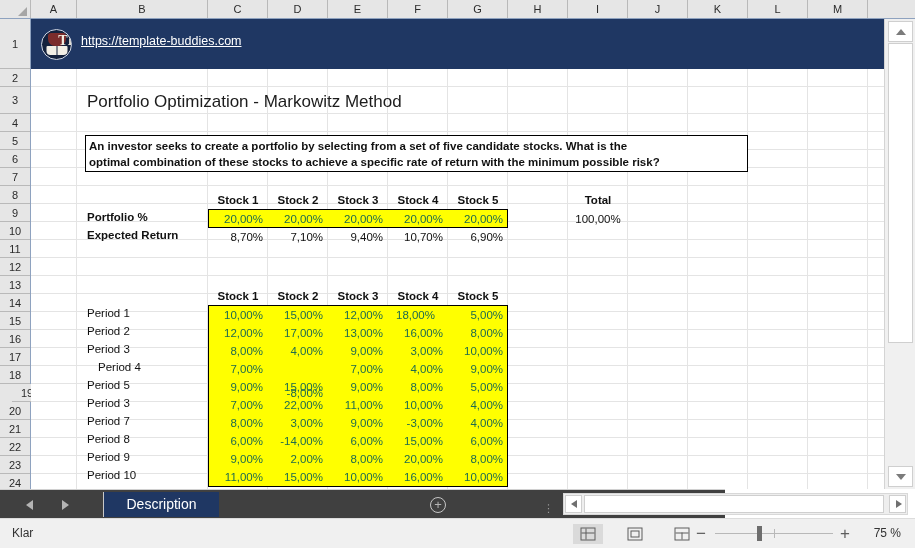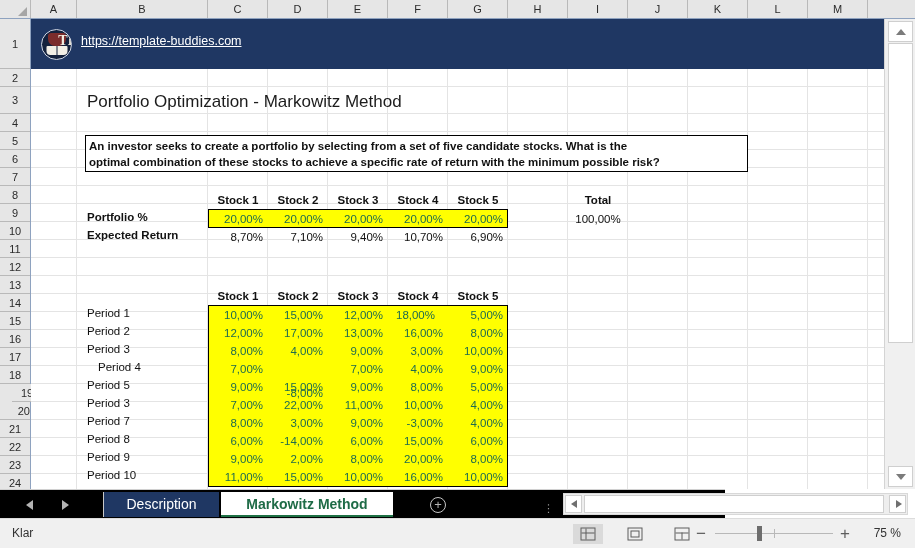--- a/index.html
+++ b/index.html
@@ -208,21 +208,21 @@
     position: absolute; left: 3px; top: 24px;
     width: 25px; height: 300px;
     background: #ffffff; border: 1px solid #cfcfcf;
     box-sizing: border-box;
   }
 
   
   .tabbar {
     position: absolute; left: 0; top: 489px;
     width: 725px; height: 29px;
-    background: #000000;
+    background: #404040;
     border-top: 1px solid #d0d0d0;
     box-sizing: border-box;
   }
   .navarrows {
     position: absolute; left: 18px; top: 6px;
     width: 72px; height: 18px;
   }
   .nav-tri-l {
     position: absolute; left: 8px; top: 4px;
     width: 0; height: 0;
@@ -395,21 +395,21 @@
         <div class="rowhead" style="top: 203px; height: 18px; line-height: 18px;">10</div>
         <div class="rowhead" style="top: 221px; height: 18px; line-height: 18px;">11</div>
         <div class="rowhead" style="top: 239px; height: 18px; line-height: 18px;">12</div>
         <div class="rowhead" style="top: 257px; height: 18px; line-height: 18px;">13</div>
         <div class="rowhead" style="top: 275px; height: 18px; line-height: 18px;">14</div>
         <div class="rowhead" style="top: 293px; height: 18px; line-height: 18px;">15</div>
         <div class="rowhead" style="top: 311px; height: 18px; line-height: 18px;">16</div>
         <div class="rowhead" style="top: 329px; height: 18px; line-height: 18px;">17</div>
         <div class="rowhead" style="top: 347px; height: 18px; line-height: 18px;">18</div>
         <div class="rowhead" style="top: 365px; height: 18px; line-height: 18px; margin-left: 12px;">19</div>
-        <div class="rowhead" style="top: 383px; height: 18px; line-height: 18px; text-align: right;">20</div>
+        <div class="rowhead" style="top: 383px; height: 18px; line-height: 18px;">20</div>
         <div class="rowhead" style="top: 401px; height: 18px; line-height: 18px;">21</div>
         <div class="rowhead" style="top: 419px; height: 18px; line-height: 18px;">22</div>
         <div class="rowhead" style="top: 437px; height: 18px; line-height: 18px;">23</div>
         <div class="rowhead" style="top: 455px; height: 18px; line-height: 18px;">24</div>
       </div>
   </div>
 
   <div class="sheet">
     <div id="gridlines">
         <div class="gridline-h" style="top: 49px;"></div>
@@ -568,21 +568,20 @@
       <div class="tri-down"></div>
     </div>
   </div>
 
   <div class="tabbar">
     <div class="navarrows">
       <div class="nav-tri-l"></div>
       <div class="nav-tri-r"></div>
     </div>
     <div class="tab tab-desc">Description</div>
-    <div class="tab tab-active">Markowitz Method</div>
     <div class="tab-plus">+</div>
     <div class="tabdots">⋮</div>
     <div class="hscroll">
       <div class="hs-btn l">
         <div class="hs-tri-l"></div>
       </div>
       <div class="hs-thumb"></div>
       <div class="hs-btn r">
         <div class="hs-tri-r"></div>
       </div>

